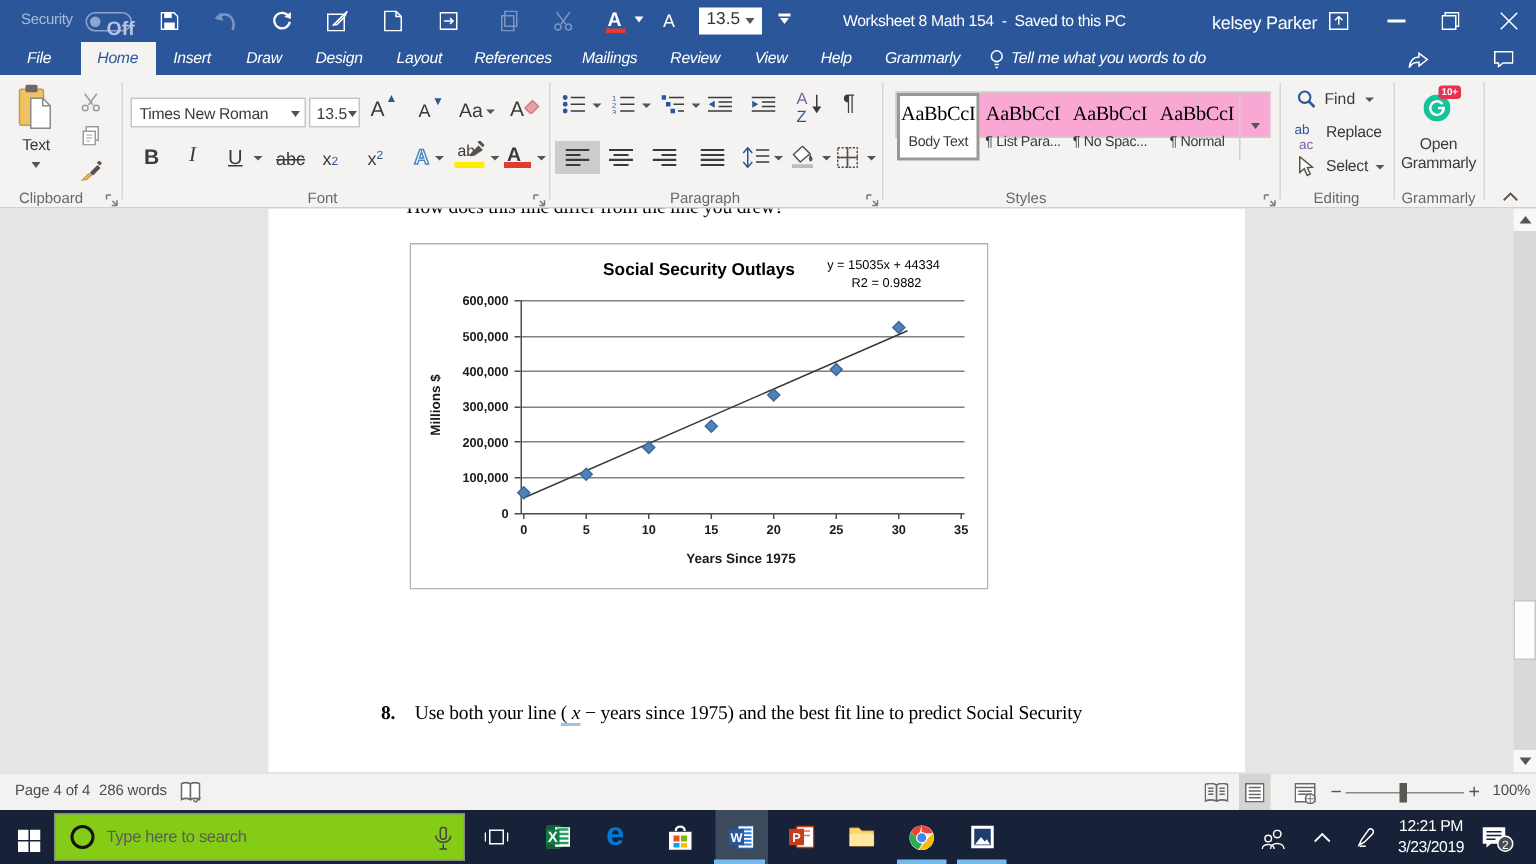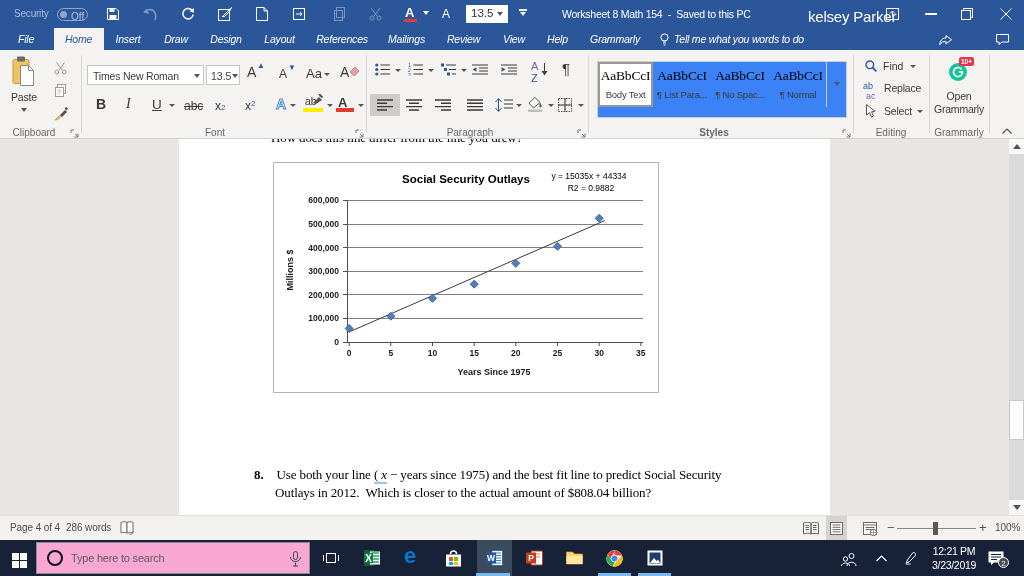--- a/index.html
+++ b/index.html
@@ -20,21 +20,21 @@
   svg { display:block; }
 </style>
 </head>
 <body>
 
 <div id="titlebar">
 
   <div class="abs" style="left:14px;top:8px;font-size:10px;letter-spacing:-0.2px;color:#a8bbdc;">Security</div>
   <div class="abs" style="left:57px;top:8px;width:31px;height:13px;border:1px solid #8ea6cd;border-radius:7px;">
     <div class="abs" style="left:2px;top:2px;width:7px;height:7px;border-radius:50%;background:#8ea6cd;"></div>
-    <div class="abs" style="left:13px;top:1.5px;font-size:10px;color:#b6c6e2;">Off</div>
+    <div class="abs" style="left:13px;top:1.5px;font-size:13px;color:#b6c6e2;font-weight:bold;">Off</div>
   </div>
 
   <svg class="abs" style="left:107px;top:8px" width="12" height="12" viewBox="0 0 12 12">
     <path d="M0.5 0.5 H9 L11.5 3 V11.5 H0.5 Z" fill="none" stroke="#fff"></path>
     <rect x="2.5" y="0.5" width="5" height="3.5" fill="#fff"></rect>
     <rect x="2.5" y="7" width="7" height="4.5" fill="#fff"></rect>
   </svg>
 
   <svg class="abs" style="left:143px;top:8px" width="14" height="13" viewBox="0 0 14 13">
     <path d="M1.5 4 C5 0.5 10 1 12 5 C13 7.2 13 9.5 12 12" fill="none" stroke="#7b95c2" stroke-width="1.7"></path>
@@ -81,21 +81,21 @@
 
   <div class="abs" style="left:466px;top:5px;width:42px;height:18px;background:#fff;">
     <div class="abs" style="left:5px;top:2px;font-size:11.5px;color:#333;">13.5</div>
     <div class="abs" style="left:31px;top:7px;width:0;height:0;border-left:3.5px solid transparent;border-right:3.5px solid transparent;border-top:4px solid #555;"></div>
   </div>
 
   <div class="abs" style="left:519px;top:9px;width:8px;height:1.5px;background:#fff;"></div>
   <div class="abs" style="left:519.5px;top:12px;width:0;height:0;border-left:3.5px solid transparent;border-right:3.5px solid transparent;border-top:4px solid #fff;"></div>
 
   <div class="abs" style="left:562px;top:8px;font-size:10.5px;letter-spacing:-0.25px;color:#fff;">Worksheet 8 Math 154&nbsp; -&nbsp; Saved to this PC</div>
-  <div class="abs" style="left:808px;top:8px;font-size:15px;letter-spacing:-0.2px;color:#fff;">kelsey Parker</div>
+  <div class="abs" style="left:808px;top:8px;font-size:12px;letter-spacing:-0.2px;color:#fff;">kelsey Parker</div>
 
   <svg class="abs" style="left:886px;top:8px" width="13" height="12" viewBox="0 0 13 12">
     <rect x="0.5" y="0.5" width="12" height="11" fill="none" stroke="#fff"></rect>
     <path d="M6.5 8.5 L6.5 3.5 M4 5.5 L6.5 3 L9 5.5" fill="none" stroke="#fff"></path>
   </svg>
 
   <div class="abs" style="left:925px;top:13px;width:12px;height:1.5px;background:#fff;"></div>
 
   <svg class="abs" style="left:961px;top:8px" width="12" height="12" viewBox="0 0 12 12">
     <rect x="0.5" y="2.5" width="9" height="9" fill="none" stroke="#fff"></rect>
@@ -138,21 +138,21 @@
 </div>
 
 <div id="ribbon">
 
   <svg class="abs" style="left:12px;top:6px" width="24" height="30" viewBox="0 0 24 30">
     <rect x="1" y="3.5" width="16" height="24" rx="1.5" fill="#eec360" stroke="#c09a50"></rect>
     <rect x="5" y="0.5" width="8" height="5" rx="1" fill="#6a6a6a"></rect>
     <path d="M8.5 9.5 H16.5 L21.5 14.5 V29.5 H8.5 Z" fill="#fff" stroke="#8a8a8a"></path>
     <path d="M16.5 9.5 V14.5 H21.5" fill="none" stroke="#8a8a8a"></path>
   </svg>
-  <div class="abs" style="left:10px;top:41px;width:28px;text-align:center;font-size:10.5px;letter-spacing:-0.2px;color:#3b3a39;">Paste</div>
+  <div class="abs" style="left:10px;top:41px;width:28px;text-align:center;font-size:10.5px;letter-spacing:-0.2px;color:#3b3a39;">Text</div>
   <div class="abs" style="left:21px;top:58px;width:0;height:0;border-left:3.5px solid transparent;border-right:3.5px solid transparent;border-top:4px solid #555;"></div>
 
   <svg class="abs" style="left:54px;top:12px" width="13" height="13" viewBox="0 0 13 13">
     <path d="M2.5 0.5 L8 8 M10.5 0.5 L5 8" stroke="#9d9b99" fill="none"></path>
     <circle cx="2.8" cy="10" r="1.9" fill="none" stroke="#9d9b99"></circle>
     <circle cx="10.2" cy="10" r="1.9" fill="none" stroke="#9d9b99"></circle>
   </svg>
 
   <svg class="abs" style="left:54px;top:34px" width="13" height="13" viewBox="0 0 13 13">
     <rect x="3.5" y="0.5" width="8" height="9" fill="#fff" stroke="#9d9b99"></rect>
@@ -294,36 +294,36 @@
     <path d="M0.5 0.5 H13.5 V13.5 H0.5 Z M7 0.5 V13.5 M0.5 7 H13.5" stroke="#56524e" fill="none" stroke-dasharray="1.5 1"></path>
     <path d="M0 7 H14 M7 0 V14" stroke="#56524e"></path>
   </svg>
   <div class="abs" style="left:578px;top:54px;width:0;height:0;border-left:3px solid transparent;border-right:3px solid transparent;border-top:3.5px solid #555;"></div>
   <div class="sep" style="left:588px;"></div>
   <div class="glabel" style="left:440px;width:60px;">Paragraph</div>
   <svg class="launcher" style="left:577px;" viewBox="0 0 9 9">
       <path d="M1 1 H4 M1 1 V4 M8 8 H4.5 M8 8 V4.5 M8 8 L5 5" stroke="#7a7876" fill="none"></path>
     </svg>
 
-  <div class="abs" style="left:597px;top:11px;width:250px;height:57px;background:#3b82f6;border:1px solid #d0cecd;">
+  <div class="abs" style="left:597px;top:11px;width:250px;height:31px;background:#f9a8d4;border:1px solid #d0cecd;">
 
     <div class="abs" style="left:0px;top:0px;width:55px;height:45px;border:2px solid #9a9896;background:#fff;"></div>
     <div class="abs" style="left:0px;top:6px;width:55px;text-align:center;font-family:'Liberation Serif',serif;font-size:13.5px;letter-spacing:-0.2px;color:#000;">AaBbCcI</div>
     <div class="abs" style="left:0px;top:27px;width:55px;text-align:center;font-size:9.5px;letter-spacing:-0.2px;color:#3b3a39;">Body Text</div>
     <div class="abs" style="left:55px;top:6px;width:58px;text-align:center;font-family:'Liberation Serif',serif;font-size:13.5px;letter-spacing:-0.2px;color:#000;">AaBbCcI</div>
     <div class="abs" style="left:55px;top:27px;width:58px;text-align:center;font-size:9.5px;letter-spacing:-0.2px;color:#3b3a39;">¶ List Para...</div>
     <div class="abs" style="left:113px;top:6px;width:58px;text-align:center;font-family:'Liberation Serif',serif;font-size:13.5px;letter-spacing:-0.2px;color:#000;">AaBbCcI</div>
     <div class="abs" style="left:113px;top:27px;width:58px;text-align:center;font-size:9.5px;letter-spacing:-0.2px;color:#3b3a39;">¶ No Spac...</div>
     <div class="abs" style="left:171px;top:6px;width:58px;text-align:center;font-family:'Liberation Serif',serif;font-size:13.5px;letter-spacing:-0.2px;color:#000;">AaBbCcI</div>
     <div class="abs" style="left:171px;top:27px;width:58px;text-align:center;font-size:9.5px;letter-spacing:-0.2px;color:#3b3a39;">¶ Normal</div>
     <div class="abs" style="left:228px;top:0;width:1px;height:45px;background:#d0cecd;"></div>
     <div class="abs" style="left:236px;top:20px;width:0;height:0;border-left:3.5px solid transparent;border-right:3.5px solid transparent;border-top:4px solid #555;"></div>
   </div>
   <div class="sep" style="left:853px;"></div>
-  <div class="glabel" style="left:684px;width:60px;font-weight:bold;">Styles</div>
+  <div class="glabel" style="left:654px;width:60px;">Styles</div>
   <svg class="launcher" style="left:842px;" viewBox="0 0 9 9">
       <path d="M1 1 H4 M1 1 V4 M8 8 H4.5 M8 8 V4.5 M8 8 L5 5" stroke="#7a7876" fill="none"></path>
     </svg>
 
   <svg class="abs" style="left:865px;top:10px" width="12" height="12" viewBox="0 0 12 12">
     <circle cx="4.8" cy="4.8" r="3.8" fill="none" stroke="#2b579a" stroke-width="1.4"></circle>
     <path d="M7.6 7.6 L11.3 11.3" stroke="#2b579a" stroke-width="1.8"></path>
   </svg>
   <div class="abs" style="left:883px;top:10px;font-size:10.5px;color:#3b3a39;">Find</div>
   <div class="abs" style="left:910px;top:15px;width:0;height:0;border-left:3px solid transparent;border-right:3px solid transparent;border-top:3.5px solid #555;"></div>
@@ -425,21 +425,20 @@
       <path d="M159.5 132.3 L163.5 136.3 L159.5 140.3 L155.5 136.3 Z"></path>
       <path d="M201.2 118.2 L205.2 122.2 L201.2 126.2 L197.2 122.2 Z"></path>
       <path d="M242.8 97.3 L246.8 101.3 L242.8 105.3 L238.8 101.3 Z"></path>
       <path d="M284.5 80.3 L288.5 84.3 L284.5 88.3 L280.5 84.3 Z"></path>
       <path d="M326.2 52.3 L330.2 56.3 L326.2 60.3 L322.2 56.3 Z"></path>
     </g>
   </svg>
 
   <div class="abs" style="left:254px;top:327px;width:560px;font-family:'Liberation Serif',serif;font-size:13px;letter-spacing:-0.12px;line-height:17.5px;color:#000;white-space:nowrap;">
     <span style="font-weight:bold;">8.</span><span style="margin-left:13px;">Use both your line <span style="border-bottom:2px solid #9dc3e6;">(&nbsp;<span style="font-style:italic;">x</span></span> − years since 1975) and the best fit line to predict Social Security</span><br>
-    <span style="margin-left:21px;">Outlays in 2012.&nbsp; Which is closer to the actual amount of $808.04 billion?</span>
   </div>
 
   <div class="abs" style="left:1009px;top:0;width:15px;height:376px;background:#dadada;">
     <div class="abs" style="left:0;top:0;width:15px;height:15px;background:#f8f8f8;">
       <div class="abs" style="left:3.5px;top:5px;width:0;height:0;border-left:4px solid transparent;border-right:4px solid transparent;border-bottom:5px solid #555;"></div>
     </div>
     <div class="abs" style="left:0;top:261px;width:15px;height:40px;background:#fdfdfd;border:1px solid #c8c8c8;"></div>
     <div class="abs" style="left:0;top:361px;width:15px;height:15px;background:#f8f8f8;">
       <div class="abs" style="left:3.5px;top:5px;width:0;height:0;border-left:4px solid transparent;border-right:4px solid transparent;border-top:5px solid #555;"></div>
     </div>
@@ -479,21 +478,21 @@
 
 <div id="taskbar">
 
   <svg class="abs" style="left:12px;top:13px" width="15" height="15" viewBox="0 0 15 15">
     <rect x="0" y="0" width="7" height="7" fill="#fff"></rect>
       <rect x="8" y="0" width="7" height="7" fill="#fff"></rect>
     <rect x="0" y="8" width="7" height="7" fill="#fff"></rect>
       <rect x="8" y="8" width="7" height="7" fill="#fff"></rect>
   </svg>
 
-  <div class="abs" style="left:36px;top:2px;width:274px;height:32px;background:#f9a8d4;border:1px solid #8a8a8a;">
+  <div class="abs" style="left:36px;top:2px;width:274px;height:32px;background:#84cc16;border:1px solid #8a8a8a;">
     <div class="abs" style="left:10px;top:7px;width:16px;height:16px;border-radius:50%;border:2.5px solid #111;"></div>
     <div class="abs" style="left:34px;top:9px;font-size:11px;letter-spacing:-0.2px;color:#5c5c5c;">Type here to search</div>
     <svg class="abs" style="left:253px;top:8px" width="11" height="16" viewBox="0 0 11 16">
       <rect x="3.5" y="0.5" width="4" height="8" rx="2" fill="none" stroke="#444"></rect>
       <path d="M0.5 6 C0.5 12 10.5 12 10.5 6 M5.5 11.5 V15 M3 15 H8" fill="none" stroke="#444"></path>
     </svg>
   </div>
 
   <svg class="abs" style="left:323px;top:11px" width="16" height="14" viewBox="0 0 16 14">
     <rect x="3.5" y="2.5" width="9" height="9" fill="none" stroke="#fff"></rect>

